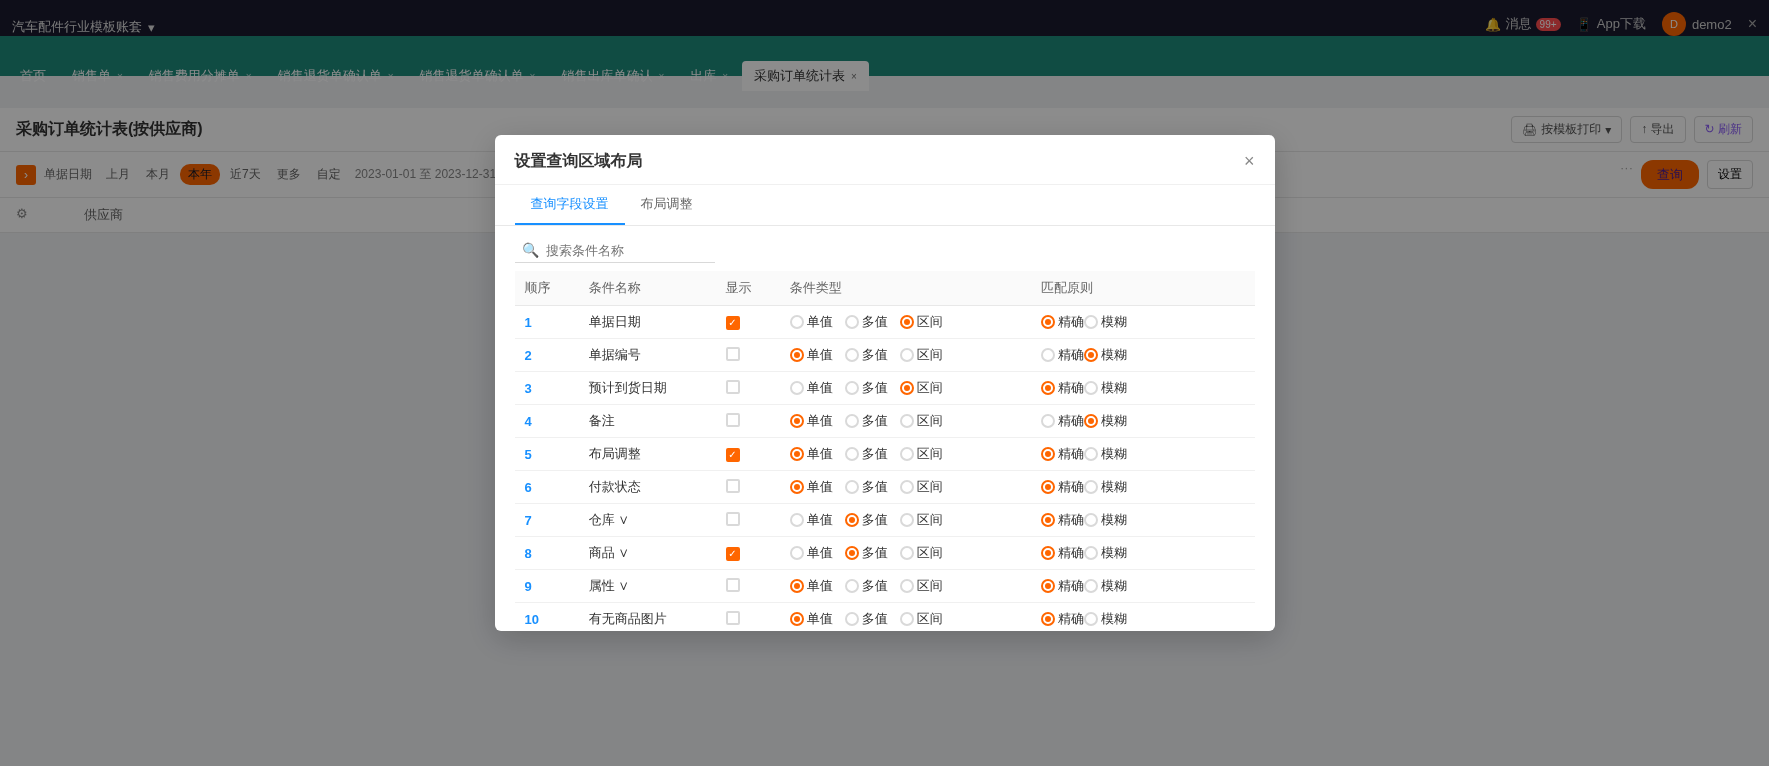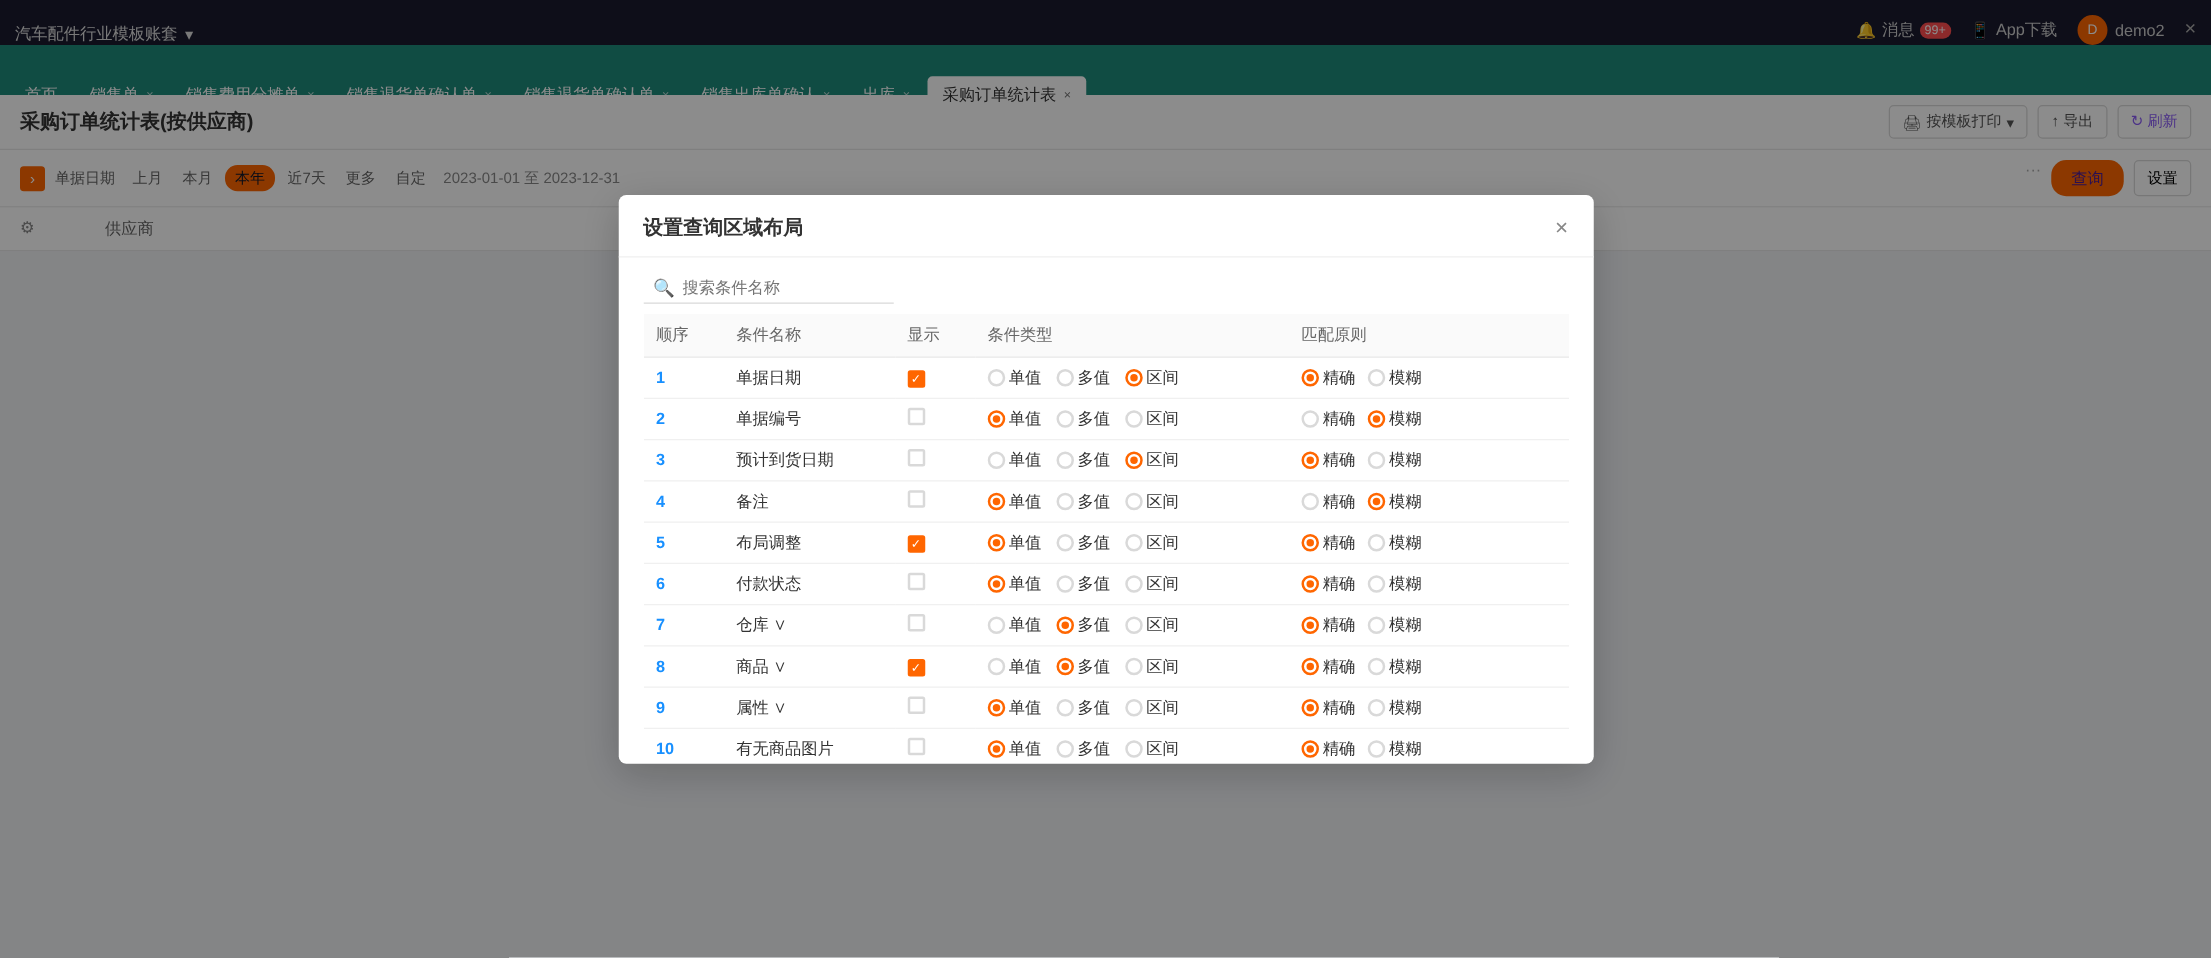--- a/index.html
+++ b/index.html
@@ -45,20 +45,21 @@
     .tab-item .close-x { font-size: 10px; opacity: 0.7; }
 
     
     .page-header {
       background: #fff;
       padding: 8px 16px;
       display: flex;
       align-items: center;
       justify-content: space-between;
       border-bottom: 1px solid #e8e8e8;
+      margin-top: 32px;
     }
     .page-title { font-size: 16px; font-weight: bold; color: #333; }
     .page-actions { display: flex; align-items: center; gap: 8px; }
     .btn-print { border: 1px solid #d9d9d9; background: #fff; padding: 4px 10px; border-radius: 4px; font-size: 12px; cursor: pointer; color: #555; display: flex; align-items: center; gap: 4px; }
     .btn-export { border: 1px solid #d9d9d9; background: #fff; padding: 4px 10px; border-radius: 4px; font-size: 12px; cursor: pointer; color: #555; }
     .btn-refresh { border: 1px solid #d9d9d9; background: #fff; padding: 4px 10px; border-radius: 4px; font-size: 12px; cursor: pointer; color: #8b5cf6; }
 
     
     .filter-bar {
       background: #fff;
@@ -198,21 +199,21 @@
       cursor: pointer;
     }
     .checkbox-box.checked {
       background: #f60;
       border-color: #f60;
       color: #fff;
       font-size: 10px;
     }
 
     
-    .match-group { display: flex; align-items: center; gap: 10px; white-space: nowrap; text-align: right; }
+    .match-group { display: flex; align-items: center; white-space: nowrap; text-align: right; }
 
     
     .dialog-footer {
       padding: 16px 20px;
       display: flex;
       justify-content: flex-end;
       gap: 10px;
       border-top: 1px solid #f0f0f0;
     }
     .btn-cancel { border: 1px solid #d9d9d9; background: #fff; padding: 6px 20px; border-radius: 4px; font-size: 13px; cursor: pointer; color: #333; }
@@ -349,20 +350,28 @@
 </div>
 
 <div class="overlay">
   <div class="dialog">
 
     <div class="dialog-header">
       <span class="dialog-title">设置查询区域布局</span>
       <button class="dialog-close">×</button>
     </div>
 
+    <div class="dialog-tabs">
+      <div class="dialog-tab active">
+        <span>查询字段设置</span>
+      </div>
+      <div class="dialog-tab">
+        <span>布局调整</span>
+      </div>
+    </div>
 
     <div class="dialog-search">
       <div class="search-box">
         <span class="search-icon">🔍</span>
         <input class="search-input" type="text" placeholder="搜索条件名称" style="">
       </div>
     </div>
 
     <div class="dialog-table-wrap">
       <table class="dialog-table">

